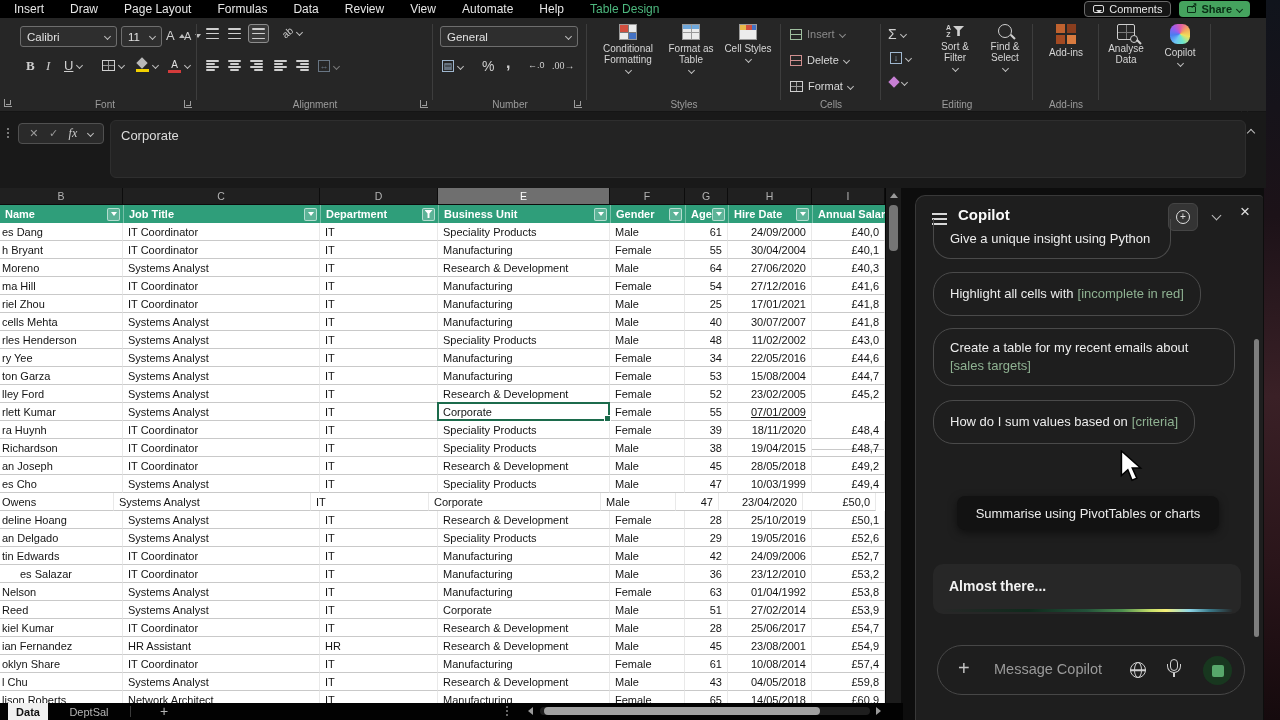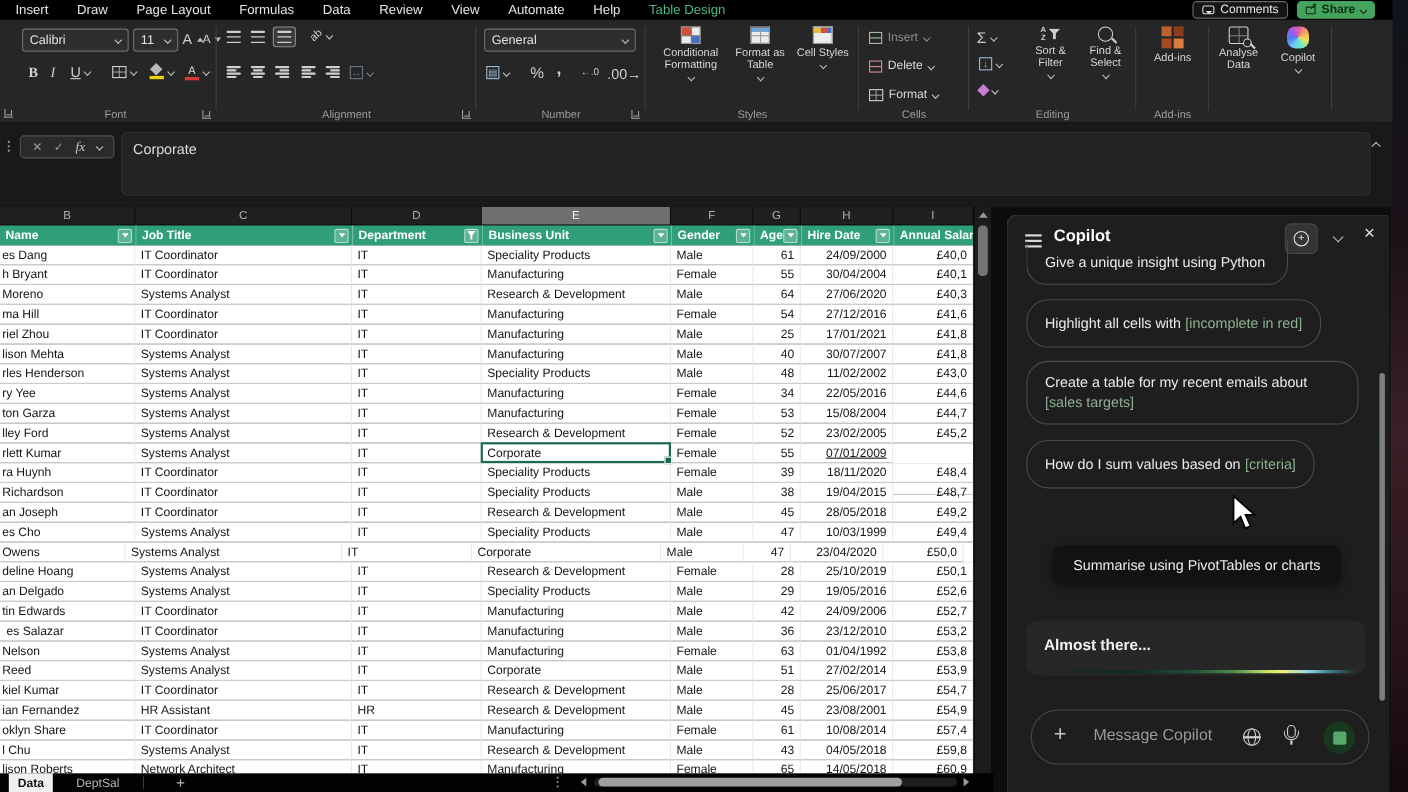--- a/index.html
+++ b/index.html
@@ -304,21 +304,21 @@
         <span>General</span>
           <span class="cv"></span>
       </div>
       <span class="ric" style="left:6px;top:42px;">
           <span class="boxarr">▤</span>
           <span class="cv"></span>
         </span>
       <span class="ric" style="left:46px;top:40px;font-size:14px;">%</span>
       <span class="ric" style="left:70px;top:36px;font-size:16px;font-weight:bold;">,</span>
       <span class="ric" style="left:92px;top:42px;font-size:9px;">←.0</span>
-      <span class="ric" style="left:116px;top:42px;font-size:13px;">.00→</span>
+      <span class="ric" style="left:116px;top:42px;font-size:10px;font-family:Liberation Serif, serif;">.00→</span>
       <div class="glabel">Number</div>
       <span class="launcher" style="right:2px;"></span>
     </div>
     <div class="gdiv" style="left:586px;"></div>
 
     <div class="rgroup" style="left:590px;width:188px;">
       <div class="bigbtn" style="left:6px;width:64px;">
         <span class="cfic">
             <b></b>
             <b></b>
@@ -534,21 +534,21 @@
           <div class="td" style="width: 123px; padding-left: 2px;">riel Zhou</div>
           <div class="td" style="width: 197px;">IT Coordinator</div>
           <div class="td" style="width: 118px;">IT</div>
           <div class="td" style="width: 172px;">Manufacturing</div>
           <div class="td" style="width: 75px;">Male</div>
           <div class="td num" style="width: 43px;">25</div>
           <div class="td num" style="width: 84px;">17/01/2021</div>
           <div class="td num" style="width: 73px;">£41,8</div>
         </div>
         <div class="trow">
-          <div class="td" style="width: 123px; padding-left: 2px;">lison Mehta</div>
+          <div class="td" style="width: 123px; padding-left: 2px;">cells Mehta</div>
           <div class="td" style="width: 197px;">Systems Analyst</div>
           <div class="td" style="width: 118px;">IT</div>
           <div class="td" style="width: 172px;">Manufacturing</div>
           <div class="td" style="width: 75px;">Male</div>
           <div class="td num" style="width: 43px;">40</div>
           <div class="td num" style="width: 84px;">30/07/2007</div>
           <div class="td num" style="width: 73px;">£41,8</div>
         </div>
         <div class="trow">
           <div class="td" style="width: 123px; padding-left: 2px;">rles Henderson</div>
@@ -674,21 +674,21 @@
           <div class="td" style="width: 123px; padding-left: 2px;">tin Edwards</div>
           <div class="td" style="width: 197px;">IT Coordinator</div>
           <div class="td" style="width: 118px;">IT</div>
           <div class="td" style="width: 172px;">Manufacturing</div>
           <div class="td" style="width: 75px;">Male</div>
           <div class="td num" style="width: 43px;">42</div>
           <div class="td num" style="width: 84px;">24/09/2006</div>
           <div class="td num" style="width: 73px;">£52,7</div>
         </div>
         <div class="trow">
-          <div class="td" style="width: 123px; padding-left: 6px;">es Salazar</div>
+          <div class="td" style="width: 123px; padding-left: 20px;">es Salazar</div>
           <div class="td" style="width: 197px;">IT Coordinator</div>
           <div class="td" style="width: 118px;">IT</div>
           <div class="td" style="width: 172px;">Manufacturing</div>
           <div class="td" style="width: 75px;">Male</div>
           <div class="td num" style="width: 43px;">36</div>
           <div class="td num" style="width: 84px;">23/12/2010</div>
           <div class="td num" style="width: 73px;">£53,2</div>
         </div>
         <div class="trow">
           <div class="td" style="width: 123px; padding-left: 2px;">Nelson</div>

